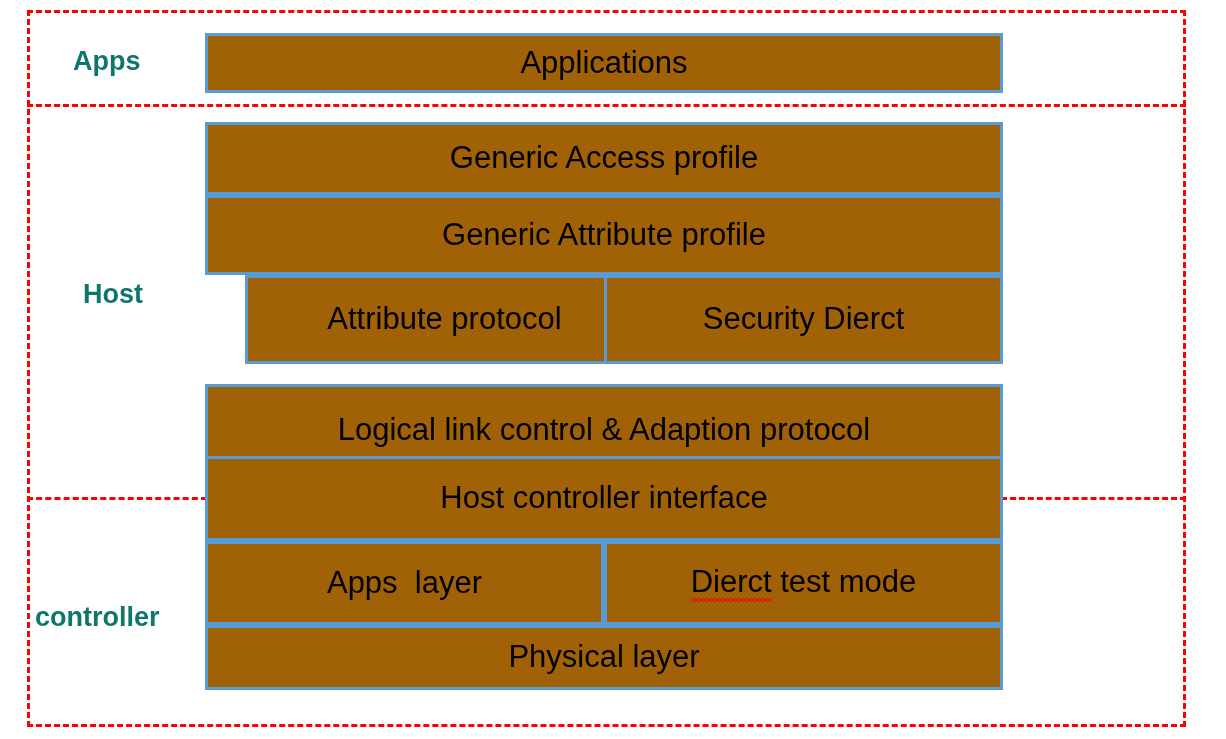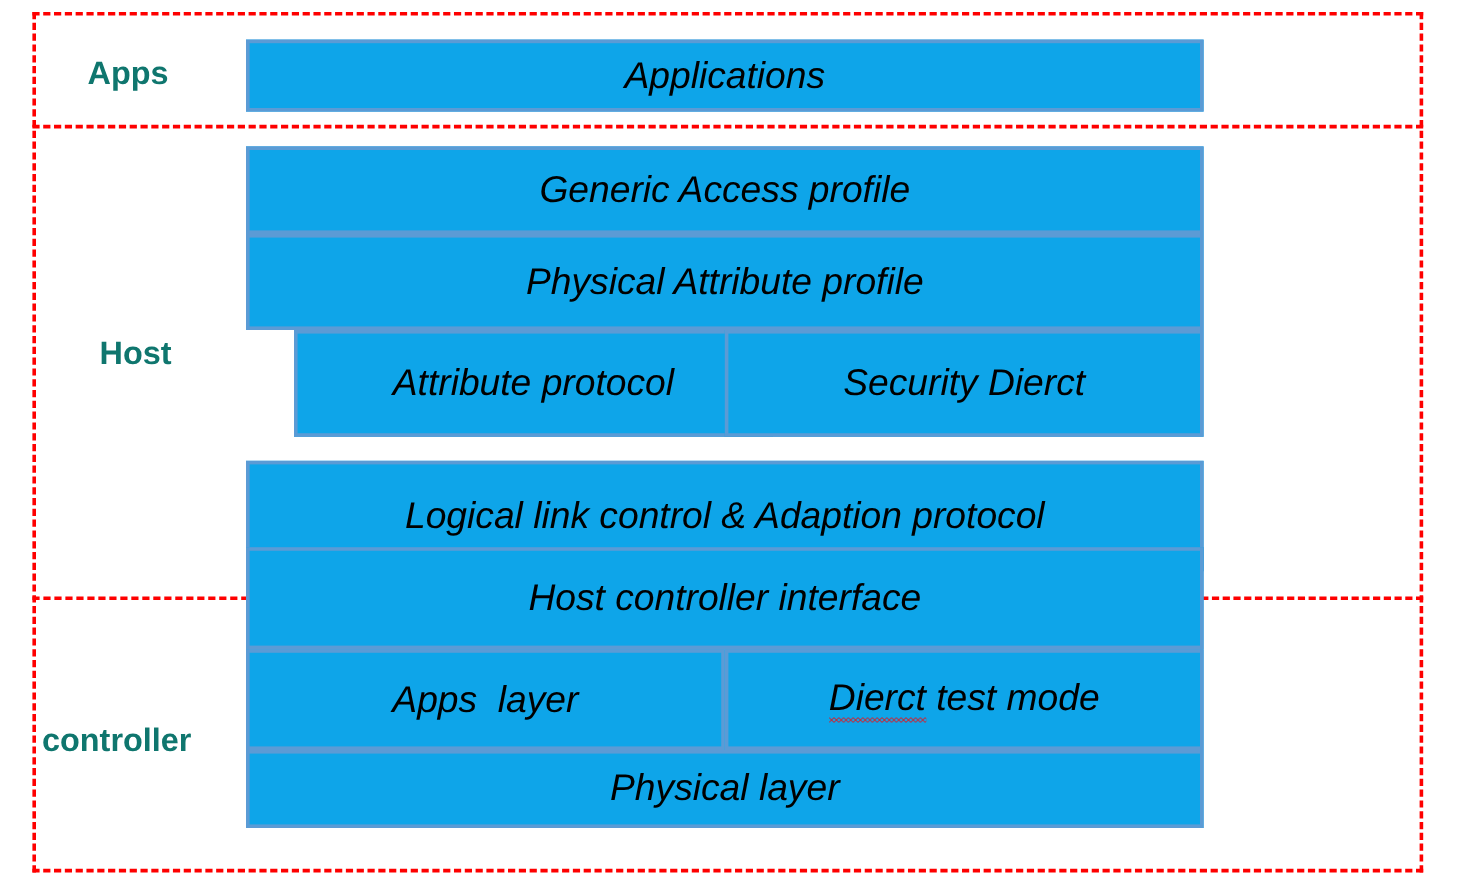--- a/index.html
+++ b/index.html
@@ -66,30 +66,29 @@
   }
   .label-apps      { left: 73px;  top: 48px; }
   .label-host      { left: 83px;  top: 281px; }
   .label-controller{ left: 35px;  top: 604px; }
 
   
   .stack-box {
     position: absolute;
     box-sizing: border-box;
     border: 3px solid #5b9bd5;
-    background: #0ea5e9;
+    background: #a16207;
     display: flex;
     align-items: center;
     justify-content: center;
     color: #000000;
     font-size: 31px;
     line-height: 1.1;
     white-space: pre;
     text-align: center;
-    font-style: italic;
   }
 
   
   .box-applications {
     left: 205px;
     top: 33px;
     width: 798px;
     height: 60px;
   }
 
@@ -135,21 +134,21 @@
   <div class="zone-divider divider-host-ctrl-right"></div>
 
   <div class="zone-label label-apps">Apps</div>
   <div class="zone-label label-host">Host</div>
   <div class="zone-label label-controller">controller</div>
 
   <div class="stack-box box-applications">Applications</div>
 
   <div class="stack-box box-gap">Generic Access profile</div>
 
-  <div class="stack-box box-gatt">Physical Attribute profile</div>
+  <div class="stack-box box-gatt">Generic Attribute profile</div>
 
   <div class="stack-box box-att">Attribute protocol</div>
 
   <div class="stack-box box-smp">Security Dierct</div>
 
   <div class="stack-box box-l2cap">Logical link control &amp; Adaption protocol</div>
 
   <div class="stack-box box-hci">Host controller interface</div>
 
   <div class="stack-box box-ll">Apps  layer</div>

